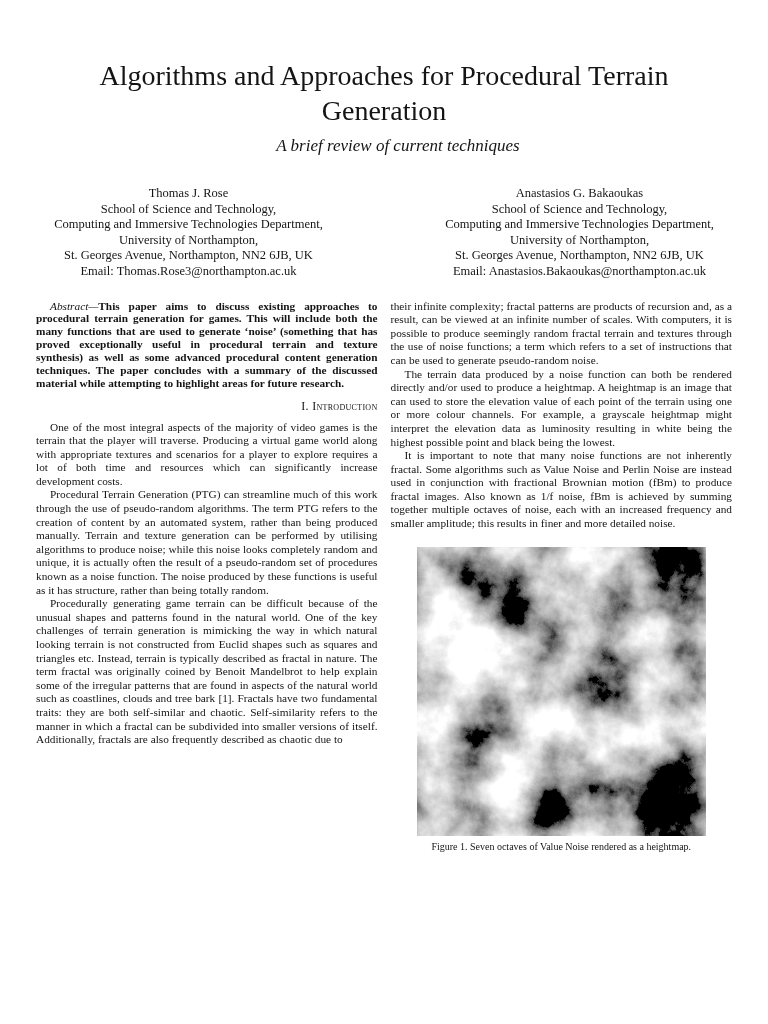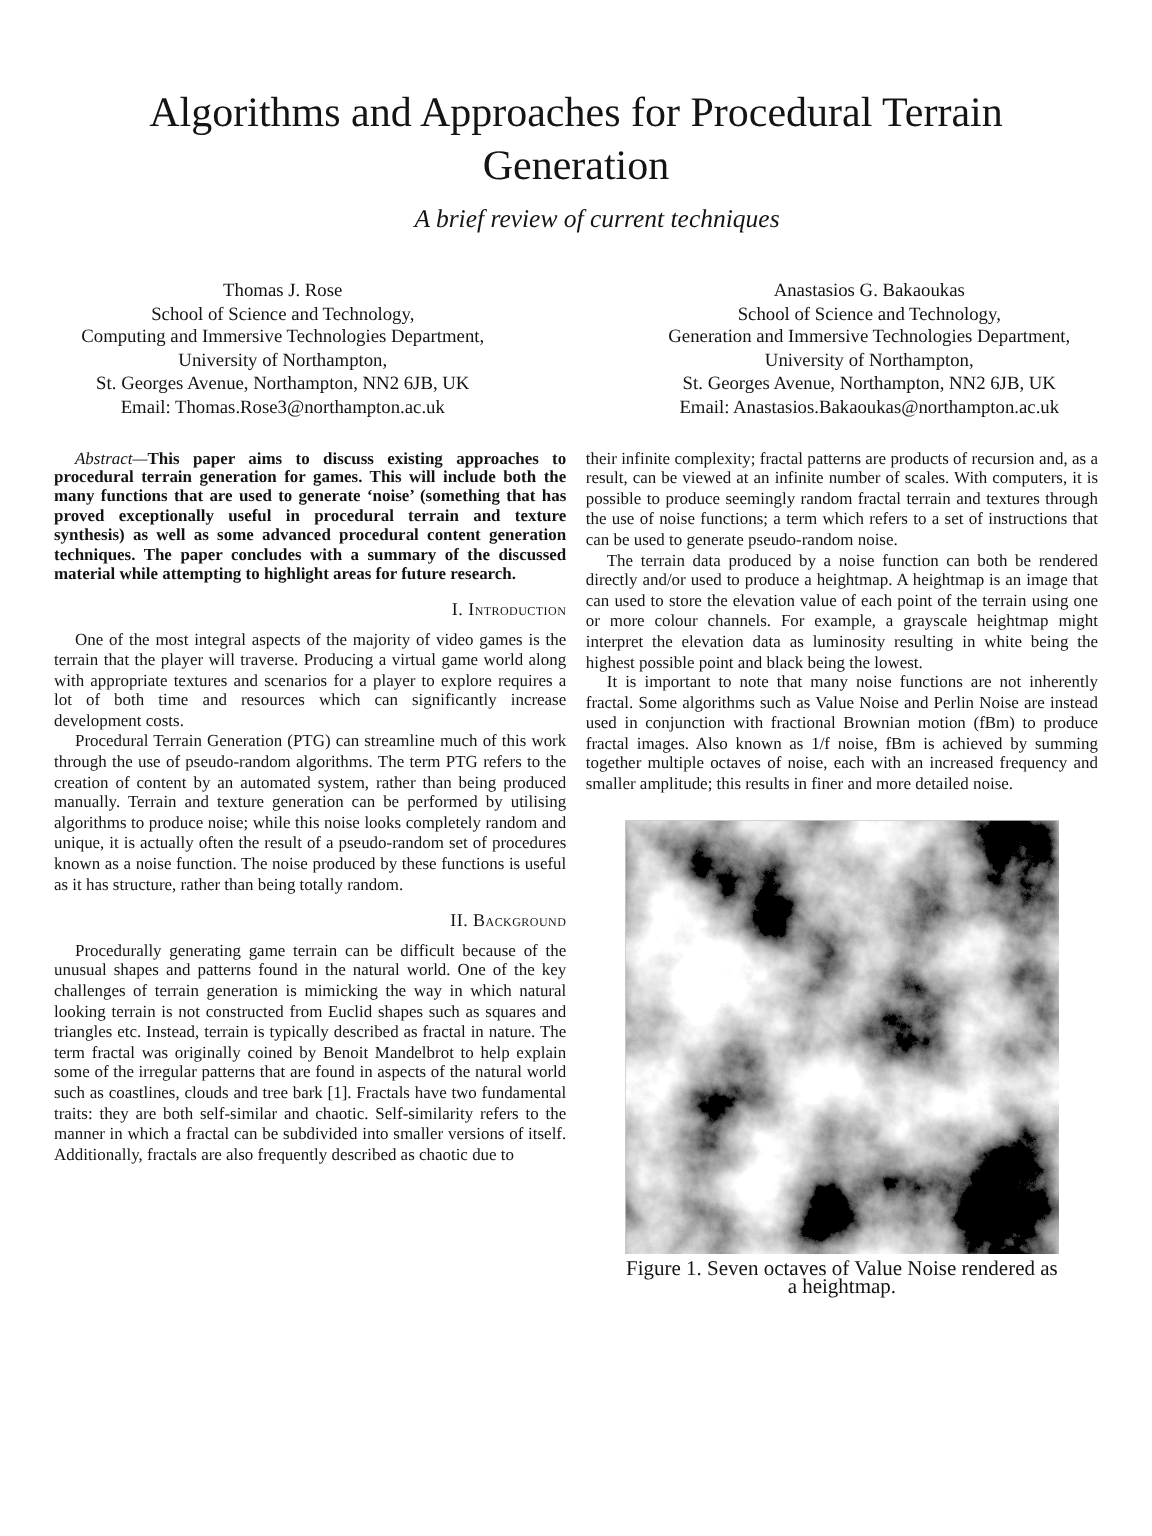--- a/index.html
+++ b/index.html
@@ -74,21 +74,21 @@
     text-indent: 0;
   }
   .noise-frame {
     width: 289px; height: 289px;
     background: #999999;
     overflow: hidden;
   }
   .figure-caption {
     margin-top: 5px;
     text-align: center;
-    font-size: 14px;
+    font-size: 10px;
     line-height: 12px;
     text-indent: 0;
   }
 </style>
 </head>
 <body>
 
 <div class="page">
 
   <h1 class="paper-title">Algorithms and Approaches for Procedural Terrain Generation</h1>
@@ -96,38 +96,37 @@
 
   <div class="authors">
     <div class="author-block">Thomas J. Rose
 School of Science and Technology,
 Computing and Immersive Technologies Department,
 University of Northampton,
 St. Georges Avenue, Northampton, NN2 6JB, UK
 Email: Thomas.Rose3@northampton.ac.uk</div>
     <div class="author-block">Anastasios G. Bakaoukas
 School of Science and Technology,
-Generation and Immersive Technologies Department,
+Computing and Immersive Technologies Department,
 University of Northampton,
 St. Georges Avenue, Northampton, NN2 6JB, UK
 Email: Anastasios.Bakaoukas@northampton.ac.uk</div>
   </div>
 
   <div class="columns">
 
     <div class="col">
       <p class="abstract-par no-indent" style="text-indent:14px">
         <span class="abstract-label">Abstract—</span><span>This paper aims to discuss existing approaches to procedural terrain generation for games. This will include both the many functions that are used to generate ‘noise’ (something that has proved exceptionally useful in procedural terrain and texture synthesis) as well as some advanced procedural content generation techniques. The paper concludes with a summary of the discussed material while attempting to highlight areas for future research.</span>
       </p>
 
       <p class="section-heading">I. Introduction</p>
       <p>One of the most integral aspects of the majority of video games is the terrain that the player will traverse. Producing a virtual game world along with appropriate textures and scenarios for a player to explore requires a lot of both time and resources which can significantly increase development costs.</p>
       <p>Procedural Terrain Generation (PTG) can streamline much of this work through the use of pseudo-random algorithms. The term PTG refers to the creation of content by an automated system, rather than being produced manually. Terrain and texture generation can be performed by utilising algorithms to produce noise; while this noise looks completely random and unique, it is actually often the result of a pseudo-random set of procedures known as a noise function. The noise produced by these functions is useful as it has structure, rather than being totally random.</p>
 
-      <p class="section-heading">II. Background</p>
       <p>Procedurally generating game terrain can be difficult because of the unusual shapes and patterns found in the natural world. One of the key challenges of terrain generation is mimicking the way in which natural looking terrain is not constructed from Euclid shapes such as squares and triangles etc. Instead, terrain is typically described as fractal in nature. The term fractal was originally coined by Benoit Mandelbrot to help explain some of the irregular patterns that are found in aspects of the natural world such as coastlines, clouds and tree bark [1]. Fractals have two fundamental traits: they are both self-similar and chaotic. Self-similarity refers to the manner in which a fractal can be subdivided into smaller versions of itself. Additionally, fractals are also frequently described as chaotic due to</p>
     </div>
 
     <div class="col">
       <p class="no-indent">their infinite complexity; fractal patterns are products of recursion and, as a result, can be viewed at an infinite number of scales. With computers, it is possible to produce seemingly random fractal terrain and textures through the use of noise functions; a term which refers to a set of instructions that can be used to generate pseudo-random noise.</p>
       <p>The terrain data produced by a noise function can both be rendered directly and/or used to produce a heightmap. A heightmap is an image that can used to store the elevation value of each point of the terrain using one or more colour channels. For example, a grayscale heightmap might interpret the elevation data as luminosity resulting in white being the highest possible point and black being the lowest.</p>
       <p>It is important to note that many noise functions are not inherently fractal. Some algorithms such as Value Noise and Perlin Noise are instead used in conjunction with fractional Brownian motion (fBm) to produce fractal images. Also known as 1/f noise, fBm is achieved by summing together multiple octaves of noise, each with an increased frequency and smaller amplitude; this results in finer and more detailed noise.</p>
 
       <div class="figure-block">
         <div class="noise-frame">

